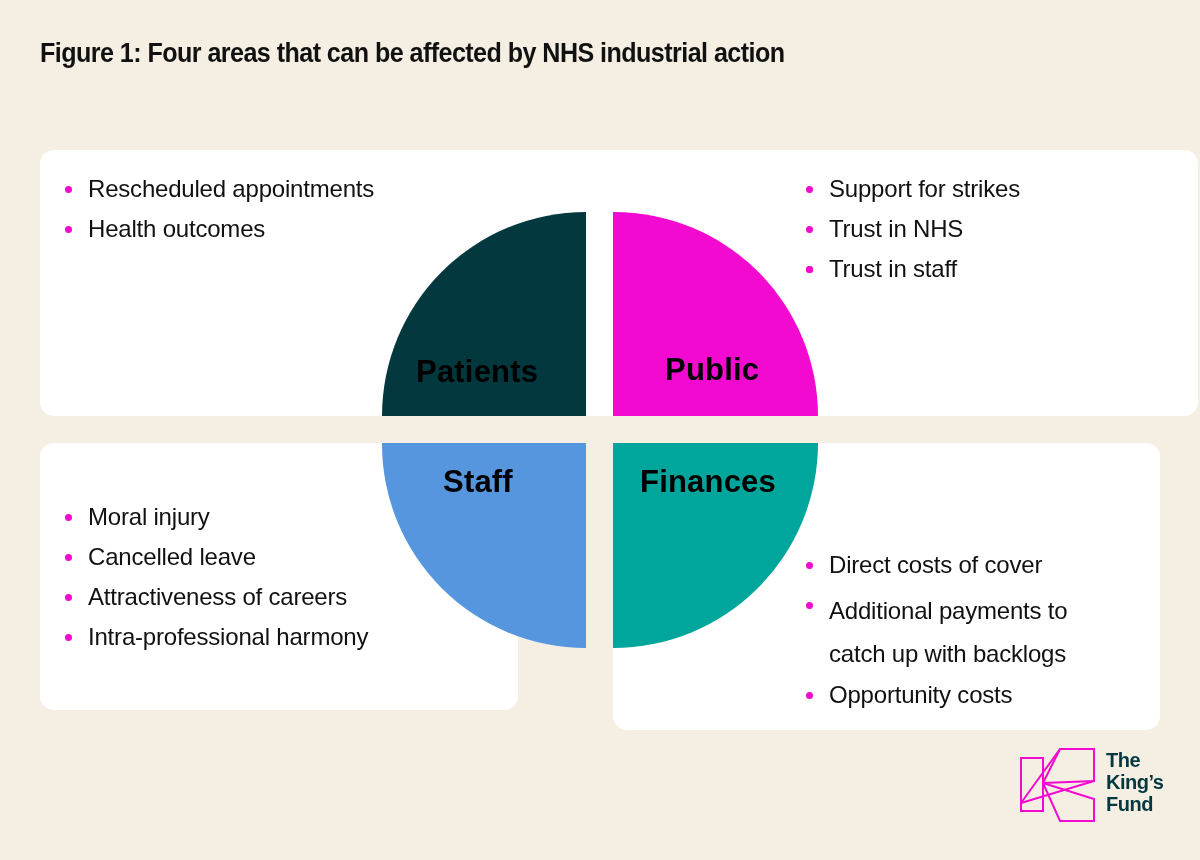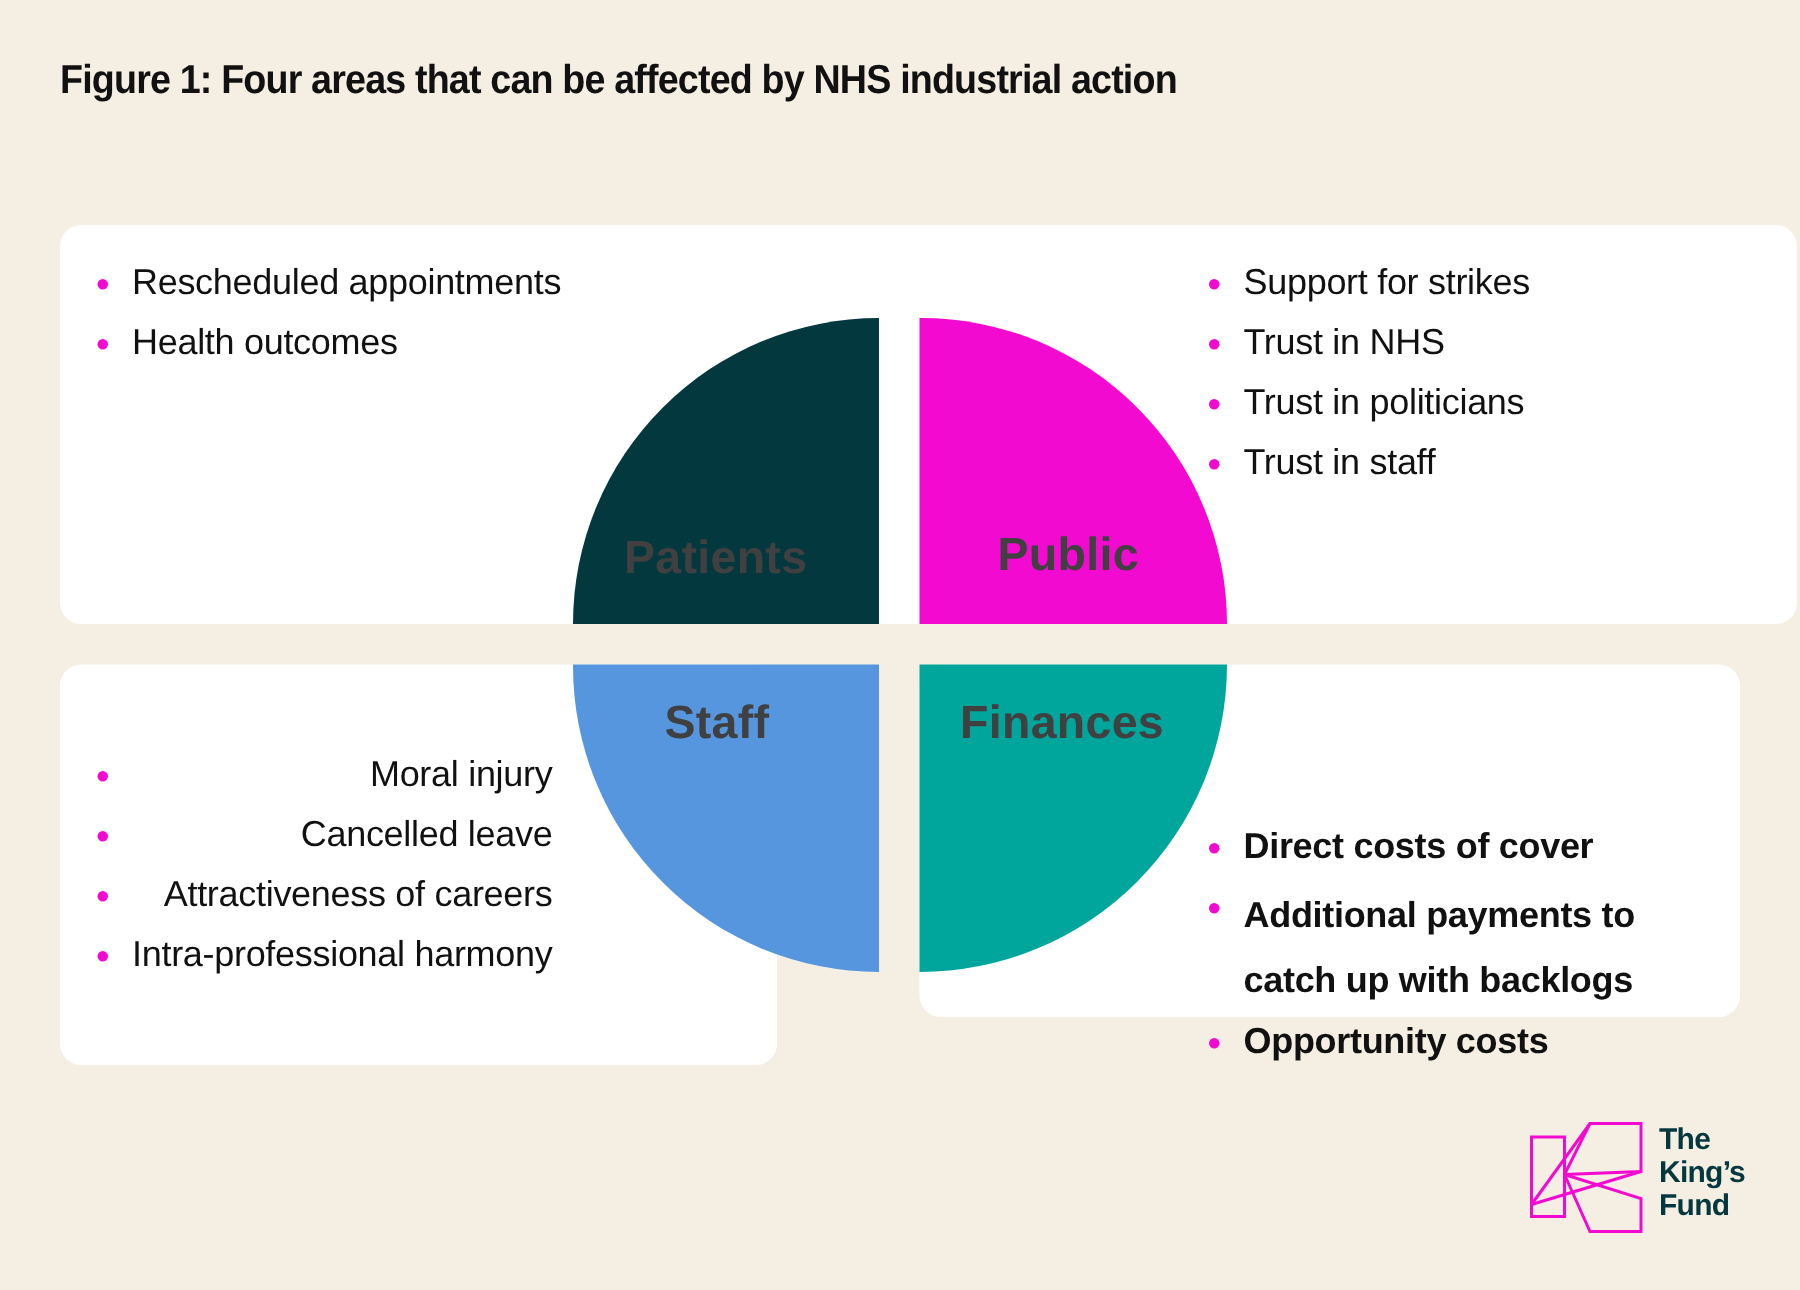--- a/index.html
+++ b/index.html
@@ -13,22 +13,22 @@
     position: absolute; left: 40px; top: 38px;
     font-size: 27px; font-weight: bold; letter-spacing: -0.6px;
     transform: scaleX(0.93); transform-origin: left center;
     white-space: nowrap;
   }
   .card {
     position: absolute; background: #ffffff; border-radius: 14px;
   }
   #card-tl { left: 40px;  top: 150px; width: 647px; height: 266px; }
   #card-tr { left: 613px; top: 150px; width: 547px; height: 266px; padding-left: 38px; }
-  #card-bl { left: 40px;  top: 443px; width: 478px; height: 267px; text-align: right; }
-  #card-br { left: 613px; top: 443px; width: 547px; height: 235px; font-weight: bold; }
+  #card-bl { left: 40px;  top: 443px; width: 478px; height: 267px; }
+  #card-br { left: 613px; top: 443px; width: 547px; height: 287px; }
 
   ul.items { list-style: none; margin: 0; padding: 0; position: absolute; }
   ul.items li {
     position: relative; padding-left: 26px;
     font-size: 24px; line-height: 40px; white-space: nowrap;
     letter-spacing: -0.2px;
   }
   ul.items li .dot {
     position: absolute; left: 3px; top: 17px; width: 7px; height: 7px;
     border-radius: 50%; background: #f20ad0;
@@ -41,21 +41,21 @@
   #list-staff    { left: 22px; top: 54px; }
   #list-finances { left: 190px; top: 102px; width: 320px; }
 
   .quad { position: absolute; }
   #q-patients { left: 382px; top: 212px; width: 204px; height: 204px; background: #04383f; border-top-left-radius: 204px; }
   #q-public   { left: 613px; top: 212px; width: 205px; height: 204px; background: #f20ad0; border-top-right-radius: 205px; }
   #q-staff    { left: 382px; top: 443px; width: 204px; height: 205px; background: #5596df; border-bottom-left-radius: 204px; }
   #q-finances { left: 613px; top: 443px; width: 205px; height: 205px; background: #00a69b; border-bottom-right-radius: 205px; }
 
   .qlabel {
-    position: absolute; color: #404040; font-weight: bold; font-size: 31px;
+    position: absolute; color: #000000; font-weight: bold; font-size: 31px;
     white-space: nowrap; letter-spacing: 0.2px;
   }
   #label-patients { left: 416px; top: 354px; }
   #label-public   { left: 665px; top: 352px; }
   #label-staff    { left: 443px; top: 464px; }
   #label-finances { left: 640px; top: 464px; }
 
   .logo { position: absolute; left: 1018px; top: 745px; width: 150px; height: 80px; }
   .logo svg { position: absolute; left: 0; top: 0; }
   .logo .wordmark {
@@ -73,21 +73,21 @@
   <ul class="items" id="list-patients">
     <li><span class="dot"></span><span>Rescheduled appointments</span></li>
     <li><span class="dot"></span><span>Health outcomes</span></li>
   </ul>
 </div>
 
 <div class="card" id="card-tr">
   <ul class="items" id="list-public">
     <li><span class="dot"></span><span>Support for strikes</span></li>
     <li><span class="dot"></span><span>Trust in NHS</span></li>
-    <li><span class="dot"></span><span>Trust in politicians</span></li>
+    <li><span class="dot"></span></li>
     <li><span class="dot"></span><span>Trust in staff</span></li>
   </ul>
 </div>
 
 <div class="card" id="card-bl">
   <ul class="items" id="list-staff">
     <li><span class="dot"></span><span>Moral injury</span></li>
     <li><span class="dot"></span><span>Cancelled leave</span></li>
     <li><span class="dot"></span><span>Attractiveness of careers</span></li>
     <li><span class="dot"></span><span>Intra-professional harmony</span></li>

